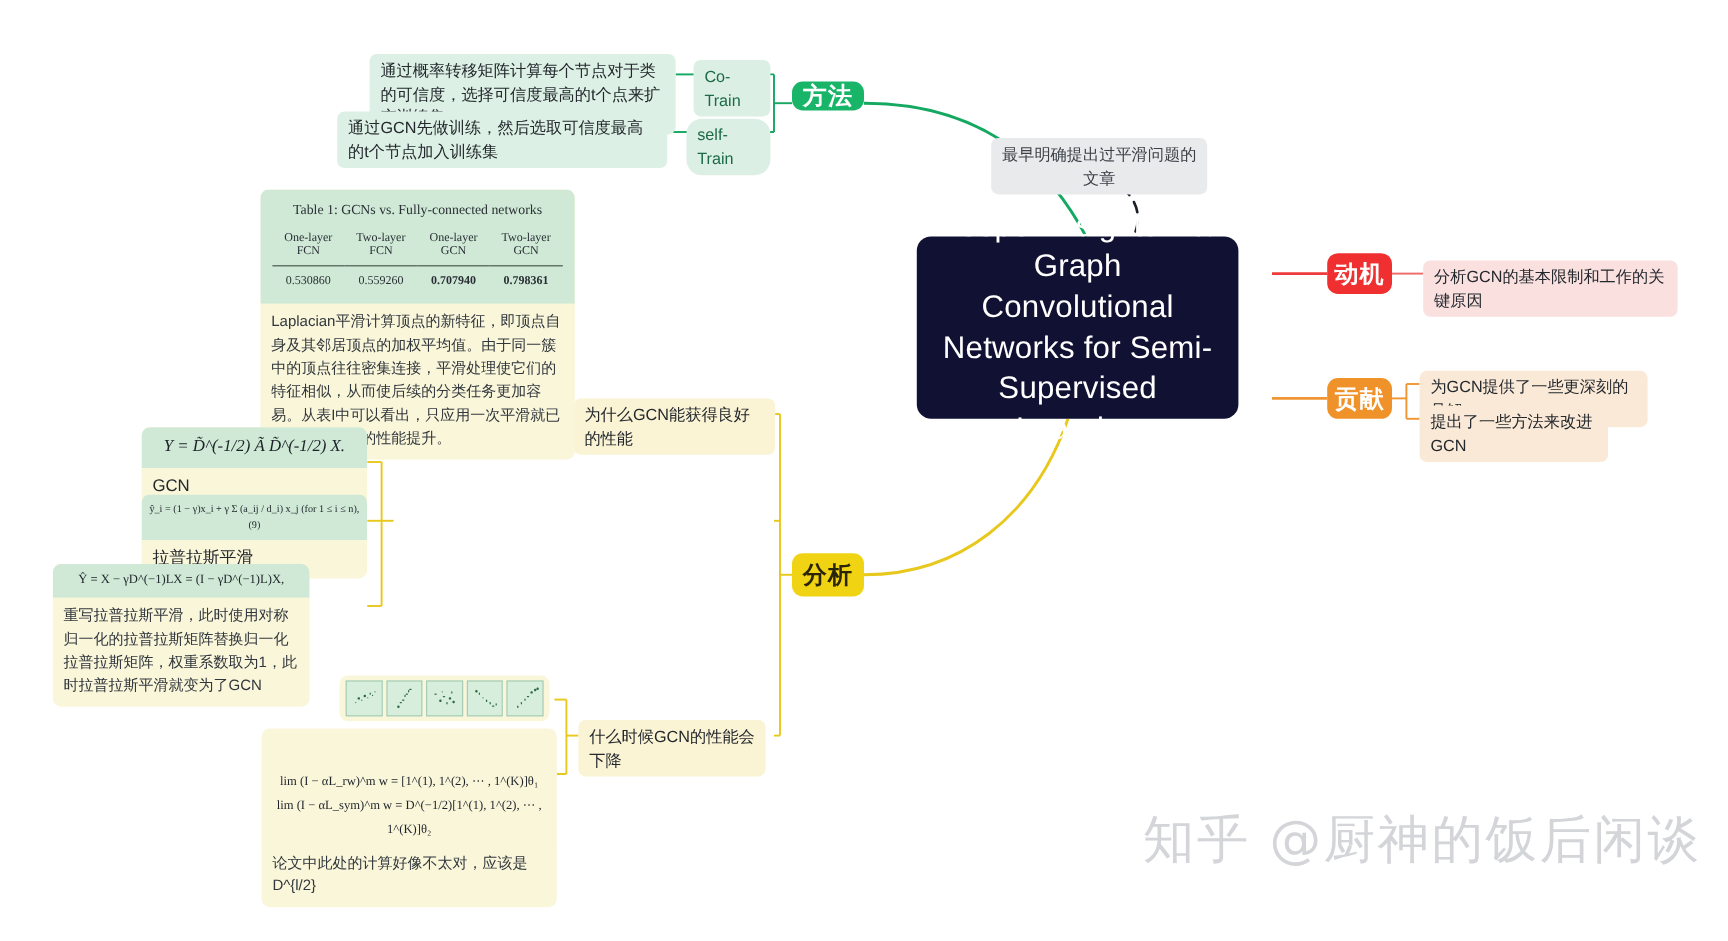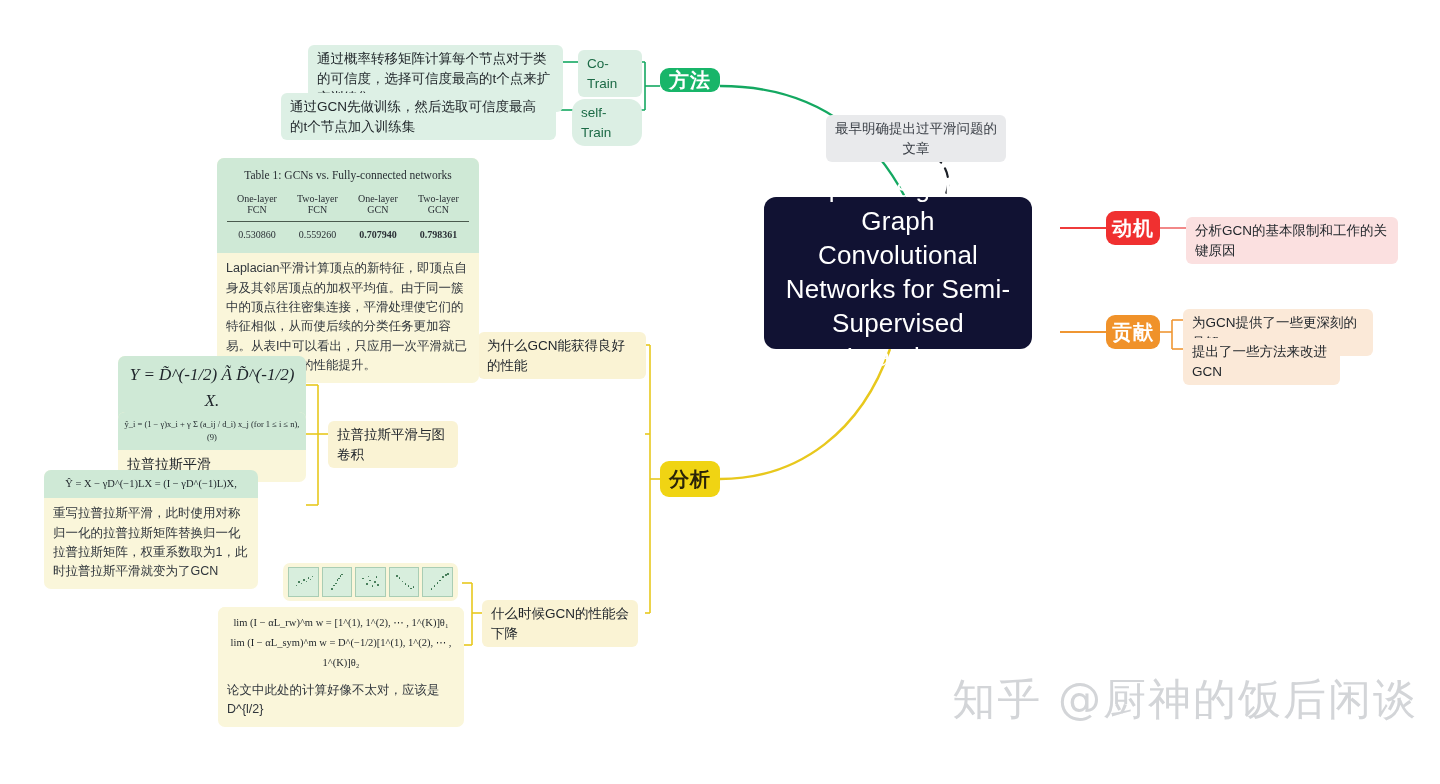--- a/index.html
+++ b/index.html
@@ -67,21 +67,21 @@
   table.gcn th { font-weight: 400; text-align: center; padding: 0 2px 5px 2px; line-height: 1.15; }
   table.gcn tr.vals td { text-align: center; padding: 5px 2px 1px 2px; border-top: 1px solid #4a5a4e; }
   table.gcn td.b { font-weight: 700; }
 
   
   .fml {
     background: #cfe9d6; text-align: center; color: #1d2a22;
     font-family: "Liberation Serif","DejaVu Serif",serif;
     padding: 6px 4px;
   }
-  .fml.big { font-size: 17px; font-style: italic; }
+  .fml.big { font-size: 14px; font-style: italic; }
   .fml.sm  { font-size: 8.5px; }
   .fml.md  { font-size: 10.5px; }
   .fml-plain {
     font-family: "Liberation Serif","DejaVu Serif",serif;
     color:#1d2329; text-align: center;
   }
 
   
   .panels { display: flex; gap: 3px; padding: 4px 5px; }
   .panel { flex: 1; height: 30px; background: #d8eedd; border: 1px solid #a9cdb4; position: relative; }
@@ -193,23 +193,20 @@
   </div>
   <div class="node sub orange" style="left:1183px; top:309px; width:190px;">
     <span>为GCN提供了一些更深刻的见解</span>
   </div>
   <div class="node sub orange" style="left:1183px; top:338px; width:157px;">
     <span>提出了一些方法来改进GCN</span>
   </div>
 
   <div class="node sub yellow" style="left:478px; top:332px; width:168px;">
     <span>为什么GCN能获得良好的性能</span>
-  </div>
-  <div class="node sub yellow" style="left:328px; top:421px; width:130px;">
-    <span>拉普拉斯平滑与图卷积</span>
   </div>
   <div class="node sub yellow" style="left:482px; top:600px; width:156px;">
     <span>什么时候GCN的性能会下降</span>
   </div>
 
   <div class="node note" style="left:190px; top:158px; width:262px;margin-left:27px;">
     <div class="shot tbl-img">
       <div class="tbl-title">Table 1: GCNs vs. Fully-connected networks</div>
       <table class="gcn">
         <tbody>
@@ -310,21 +307,21 @@
           <i style="left:46%;top:50%"></i>
         <i style="left:56%;top:42%"></i>
           <i style="left:66%;top:30%"></i>
           <i style="left:76%;top:22%"></i>
         <i style="left:84%;top:18%"></i>
       </div>
     </div>
   </div>
 
   <div class="node note" style="left:218px; top:607px; width:246px;">
-    <div class="shot" style="background:#faf6da; padding:6px 6px 2px 6px;">
+    <div class="shot" style="background:#faf6da; padding:6px 6px 2px 6px;margin-top:29px;">
       <div class="fml-plain" style="font-size:10.5px; line-height:1.9;">
         <span>lim (I − αL_rw)^m w = [1^(1), 1^(2), ⋯ , 1^(K)]θ₁</span>
       </div>
       <div class="fml-plain" style="font-size:10.5px; line-height:1.9;">
         <span>lim (I − αL_sym)^m w = D^(−1/2)[1^(1), 1^(2), ⋯ , 1^(K)]θ₂</span>
       </div>
     </div>
     <div class="body">论文中此处的计算好像不太对，应该是D^{l/2}</div>
   </div>
 

